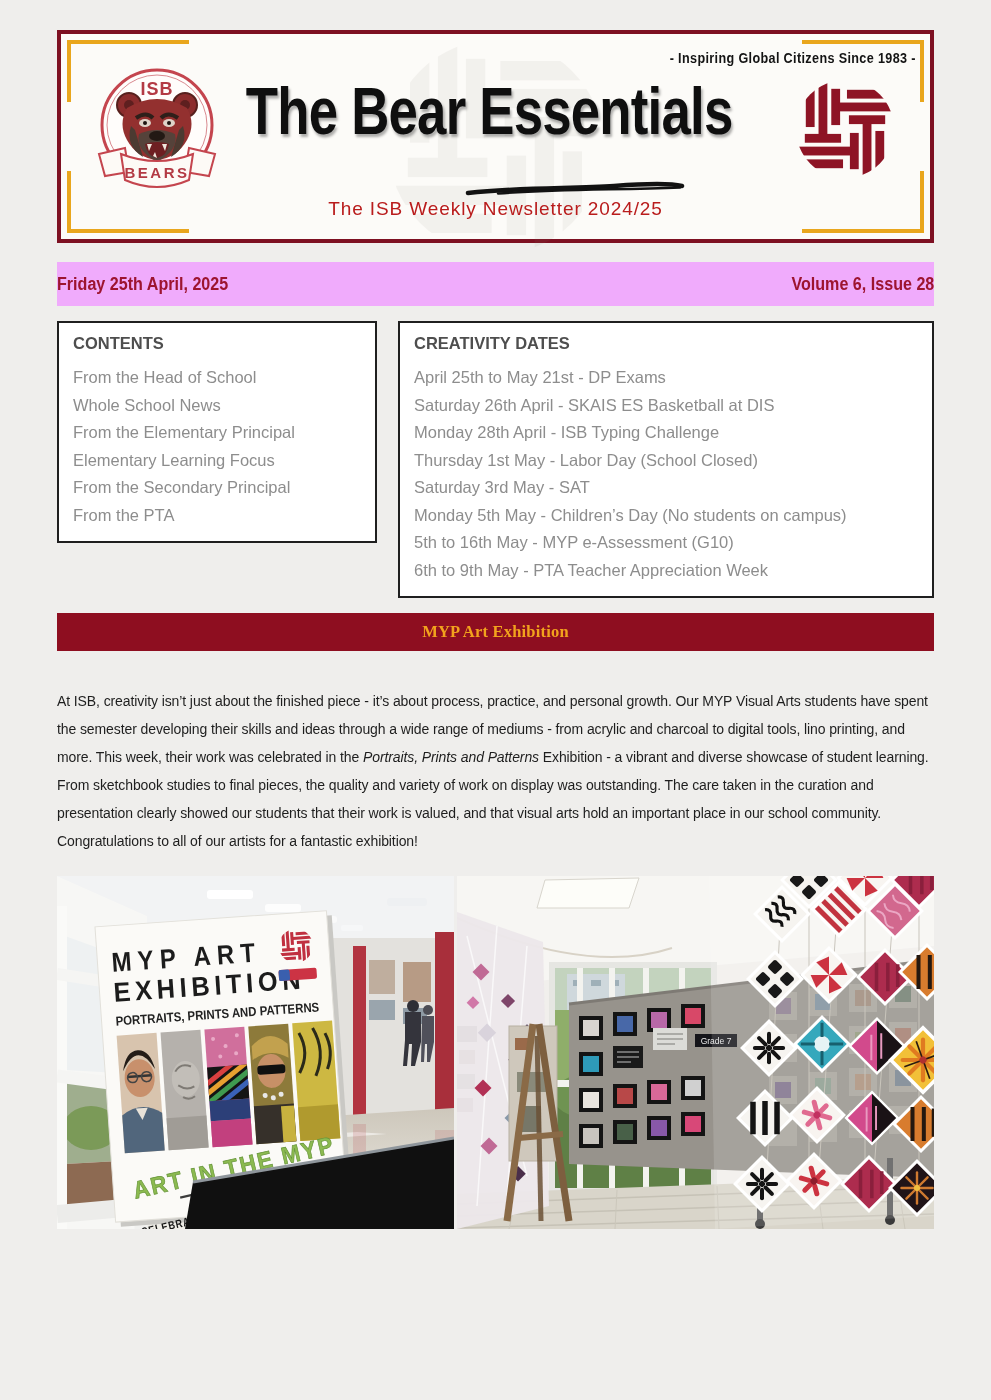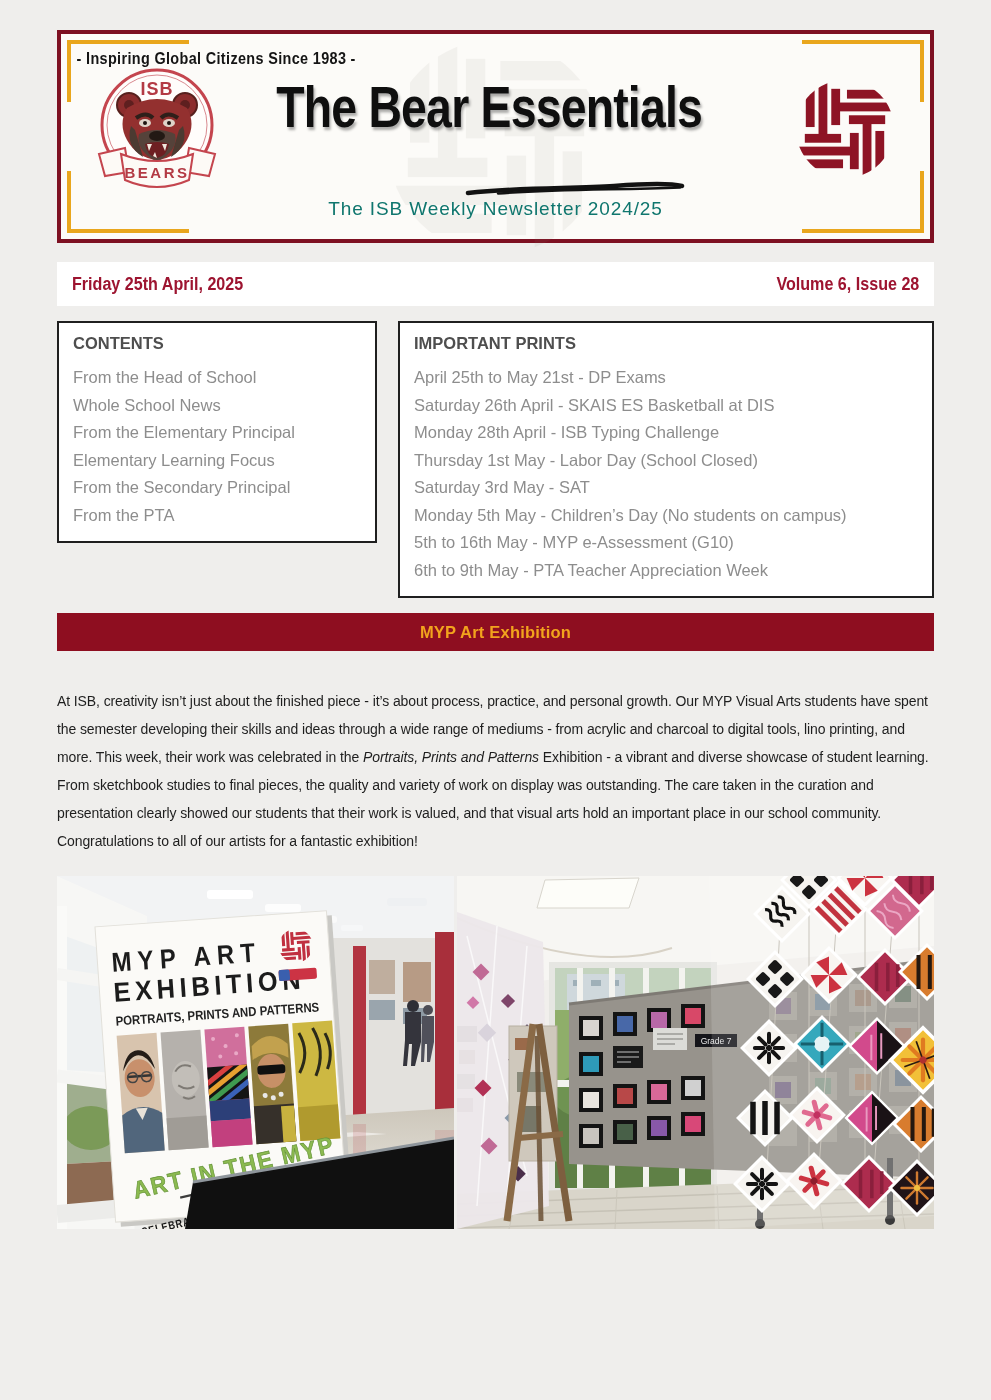--- a/index.html
+++ b/index.html
@@ -18,58 +18,58 @@
   }
   .corner{position:absolute;width:118px;height:58px;border:0 solid #e9a61d;}
   .corner.tl{top:6px;left:6px;border-top-width:4px;border-left-width:4px;}
   .corner.tr{top:6px;right:6px;border-top-width:4px;border-right-width:4px;}
   .corner.bl{bottom:6px;left:6px;border-bottom-width:4px;border-left-width:4px;}
   .corner.br{bottom:6px;right:6px;border-bottom-width:4px;border-right-width:4px;}
   .watermark{position:absolute;left:50%;top:56%;transform:translate(-50%,-50%);opacity:.08;pointer-events:none;}
   .bear-badge{position:absolute;left:30px;top:28px;}
   .brand-mark{position:absolute;right:36px;top:46px;}
   .tagline{
-    position:absolute;top:16px;left:0;right:0;text-align:left;
-    font-size:16px;font-weight:bold;color:#141414;letter-spacing:.4px;
+    position:absolute;top:16px;left:0;right:0;text-align:right;
+    font-size:14px;font-weight:bold;color:#141414;letter-spacing:.4px;
   }
   .tagline span{display:inline-block;transform:scaleX(.9);}
   .masthead-title{
     position:absolute;top:44px;left:0;right:13px;text-align:center;white-space:nowrap;
-    font-size:58px;font-weight:bold;color:#0f0f0f;line-height:1;letter-spacing:-1px;
+    font-size:66px;font-weight:bold;color:#0f0f0f;line-height:1;letter-spacing:-1px;
   }
   .masthead-title span{
     display:inline-block;transform:scaleX(.8);
     text-shadow:2px 3px 3px rgba(0,0,0,.32), 0 0 2px #ffffff;
   }
   .scribble{position:absolute;left:403px;top:146px;}
   .subtitle{
     position:absolute;top:164px;left:0;right:0;text-align:center;
-    font-size:19px;color:#0f766e;letter-spacing:.9px;font-weight:500;
+    font-size:19px;color:#b91c1c;letter-spacing:.9px;font-weight:500;
   }
 
   
   .date-bar{
-    margin-top:19px;height:44px;background:#ffffff;
-    display:flex;justify-content:space-between;align-items:center;padding:0 15px;
+    margin-top:19px;height:44px;background:#f0abfc;
+    display:flex;justify-content:space-between;align-items:center;padding:0 0;
     font-weight:bold;font-size:17.5px;color:#9d1430;
   }
   .date-bar .l{display:inline-block;transform:scaleX(.92);transform-origin:left center;}
   .date-bar .r{display:inline-block;transform:scaleX(.92);transform-origin:right center;}
 
   
   .boxes{margin-top:15px;display:flex;gap:21px;align-items:flex-start;border-radius:18px;}
   .box{background:#ffffff;border:2px solid #1f1f1f;padding:11px 14px 12px;box-sizing:border-box;}
   .box.contents{width:320px;flex:none;}
   .box.dates{flex:1;}
   .box-heading{font-size:16.5px;font-weight:bold;color:#4e4e4e;margin-bottom:11px;}
   .box-item{font-size:16.5px;color:#8d8d8d;line-height:27.5px;}
 
   
   .banner{margin-top:15px;height:38px;background:#8e0e20;display:flex;align-items:center;justify-content:center;}
-  .banner-text{color:#f2a31d;font-weight:bold;font-size:16.5px;letter-spacing:.2px;}
+  .banner-text{color:#f2a31d;font-weight:bold;font-size:16.5px;letter-spacing:.2px;font-family:Liberation Serif, serif;}
 
   
   .article-body{margin-top:36px;font-size:14px;line-height:28px;color:#1e1e1e;letter-spacing:-.1px;}
   .article-body .it{font-style:italic;}
 
   
   .photos{margin-top:21px;display:flex;gap:3px;}
   .photo{height:353px;overflow:hidden;background:#dddcda;}
   .photo.left{width:397px;}
   .photo.right{width:477px;}
@@ -169,21 +169,21 @@
     <div class="box contents">
       <div class="box-heading">CONTENTS</div>
       <div class="box-item">From the Head of School</div>
       <div class="box-item">Whole School News</div>
       <div class="box-item">From the Elementary Principal</div>
       <div class="box-item">Elementary Learning Focus</div>
       <div class="box-item">From the Secondary Principal</div>
       <div class="box-item">From the PTA</div>
     </div>
     <div class="box dates">
-      <div class="box-heading">IMPORTANT PRINTS</div>
+      <div class="box-heading">CREATIVITY DATES</div>
       <div class="box-item">April 25th to May 21st - DP Exams</div>
       <div class="box-item">Saturday 26th April - SKAIS ES Basketball at DIS</div>
       <div class="box-item">Monday 28th April - ISB Typing Challenge</div>
       <div class="box-item">Thursday 1st May - Labor Day (School Closed)</div>
       <div class="box-item">Saturday 3rd May - SAT</div>
       <div class="box-item">Monday 5th May - Children’s Day (No students on campus)</div>
       <div class="box-item">5th to 16th May - MYP e-Assessment (G10)</div>
       <div class="box-item">6th to 9th May - PTA Teacher Appreciation Week</div>
     </div>
   </div>

